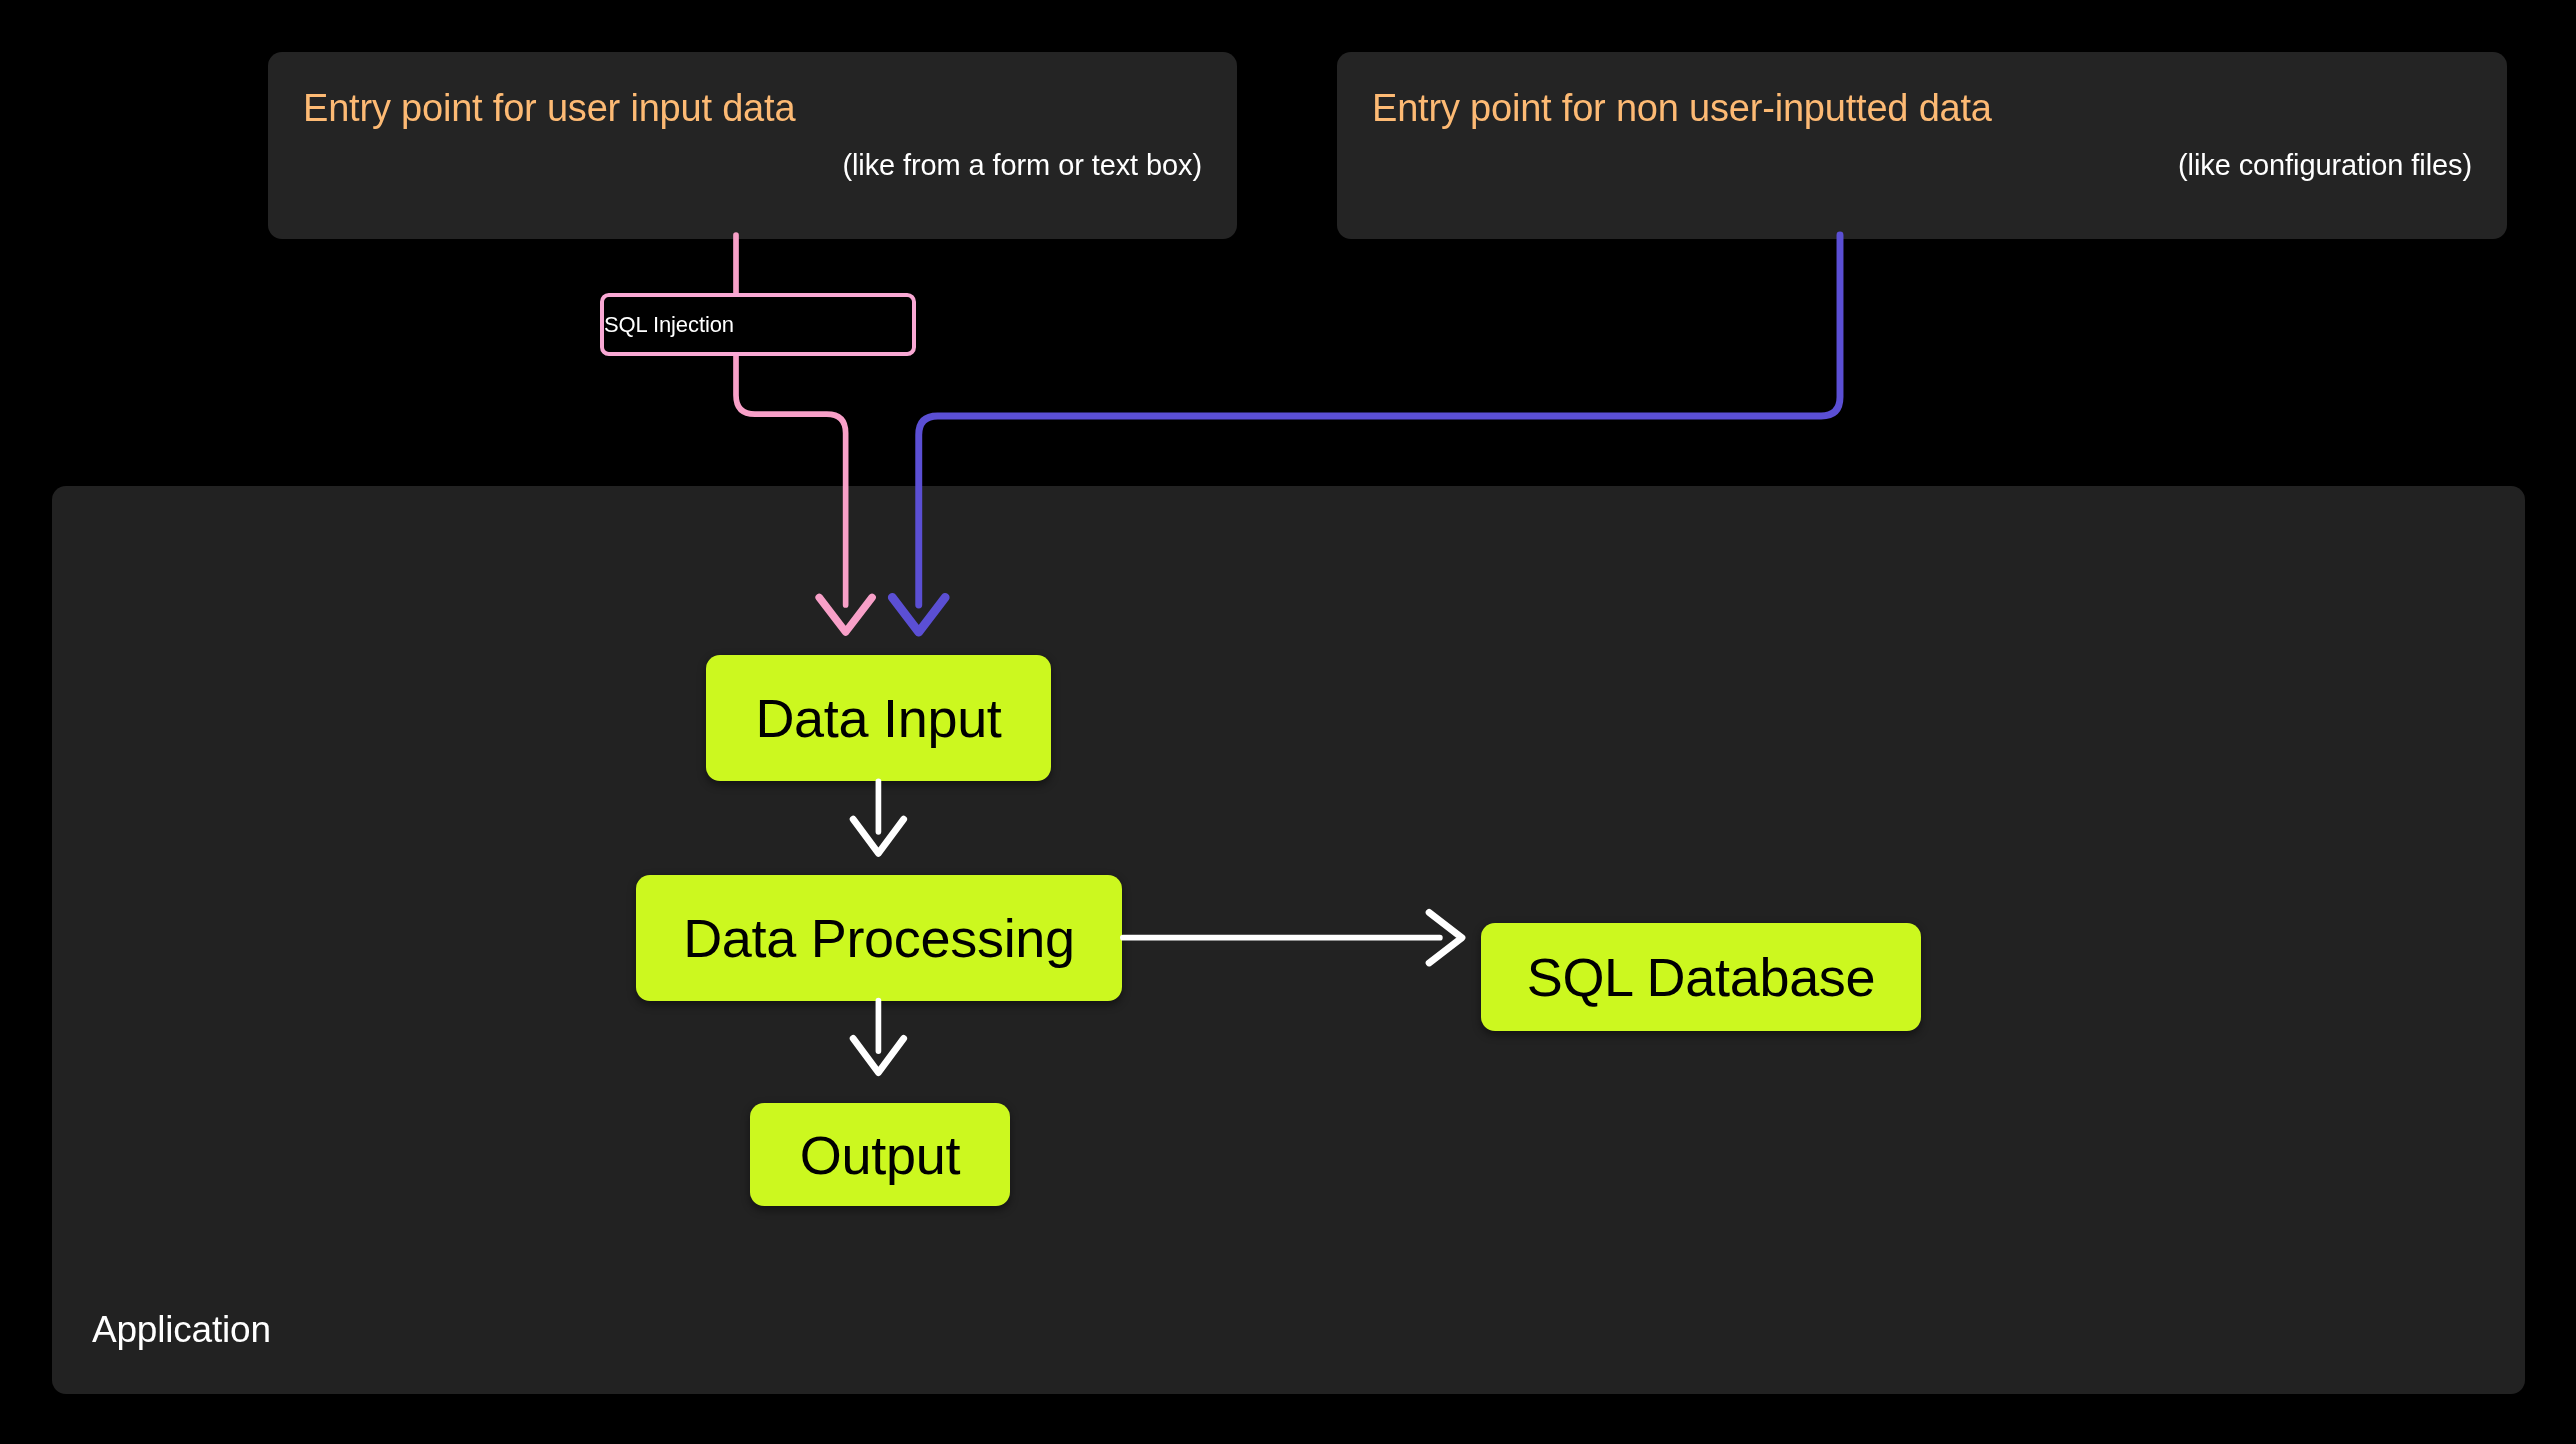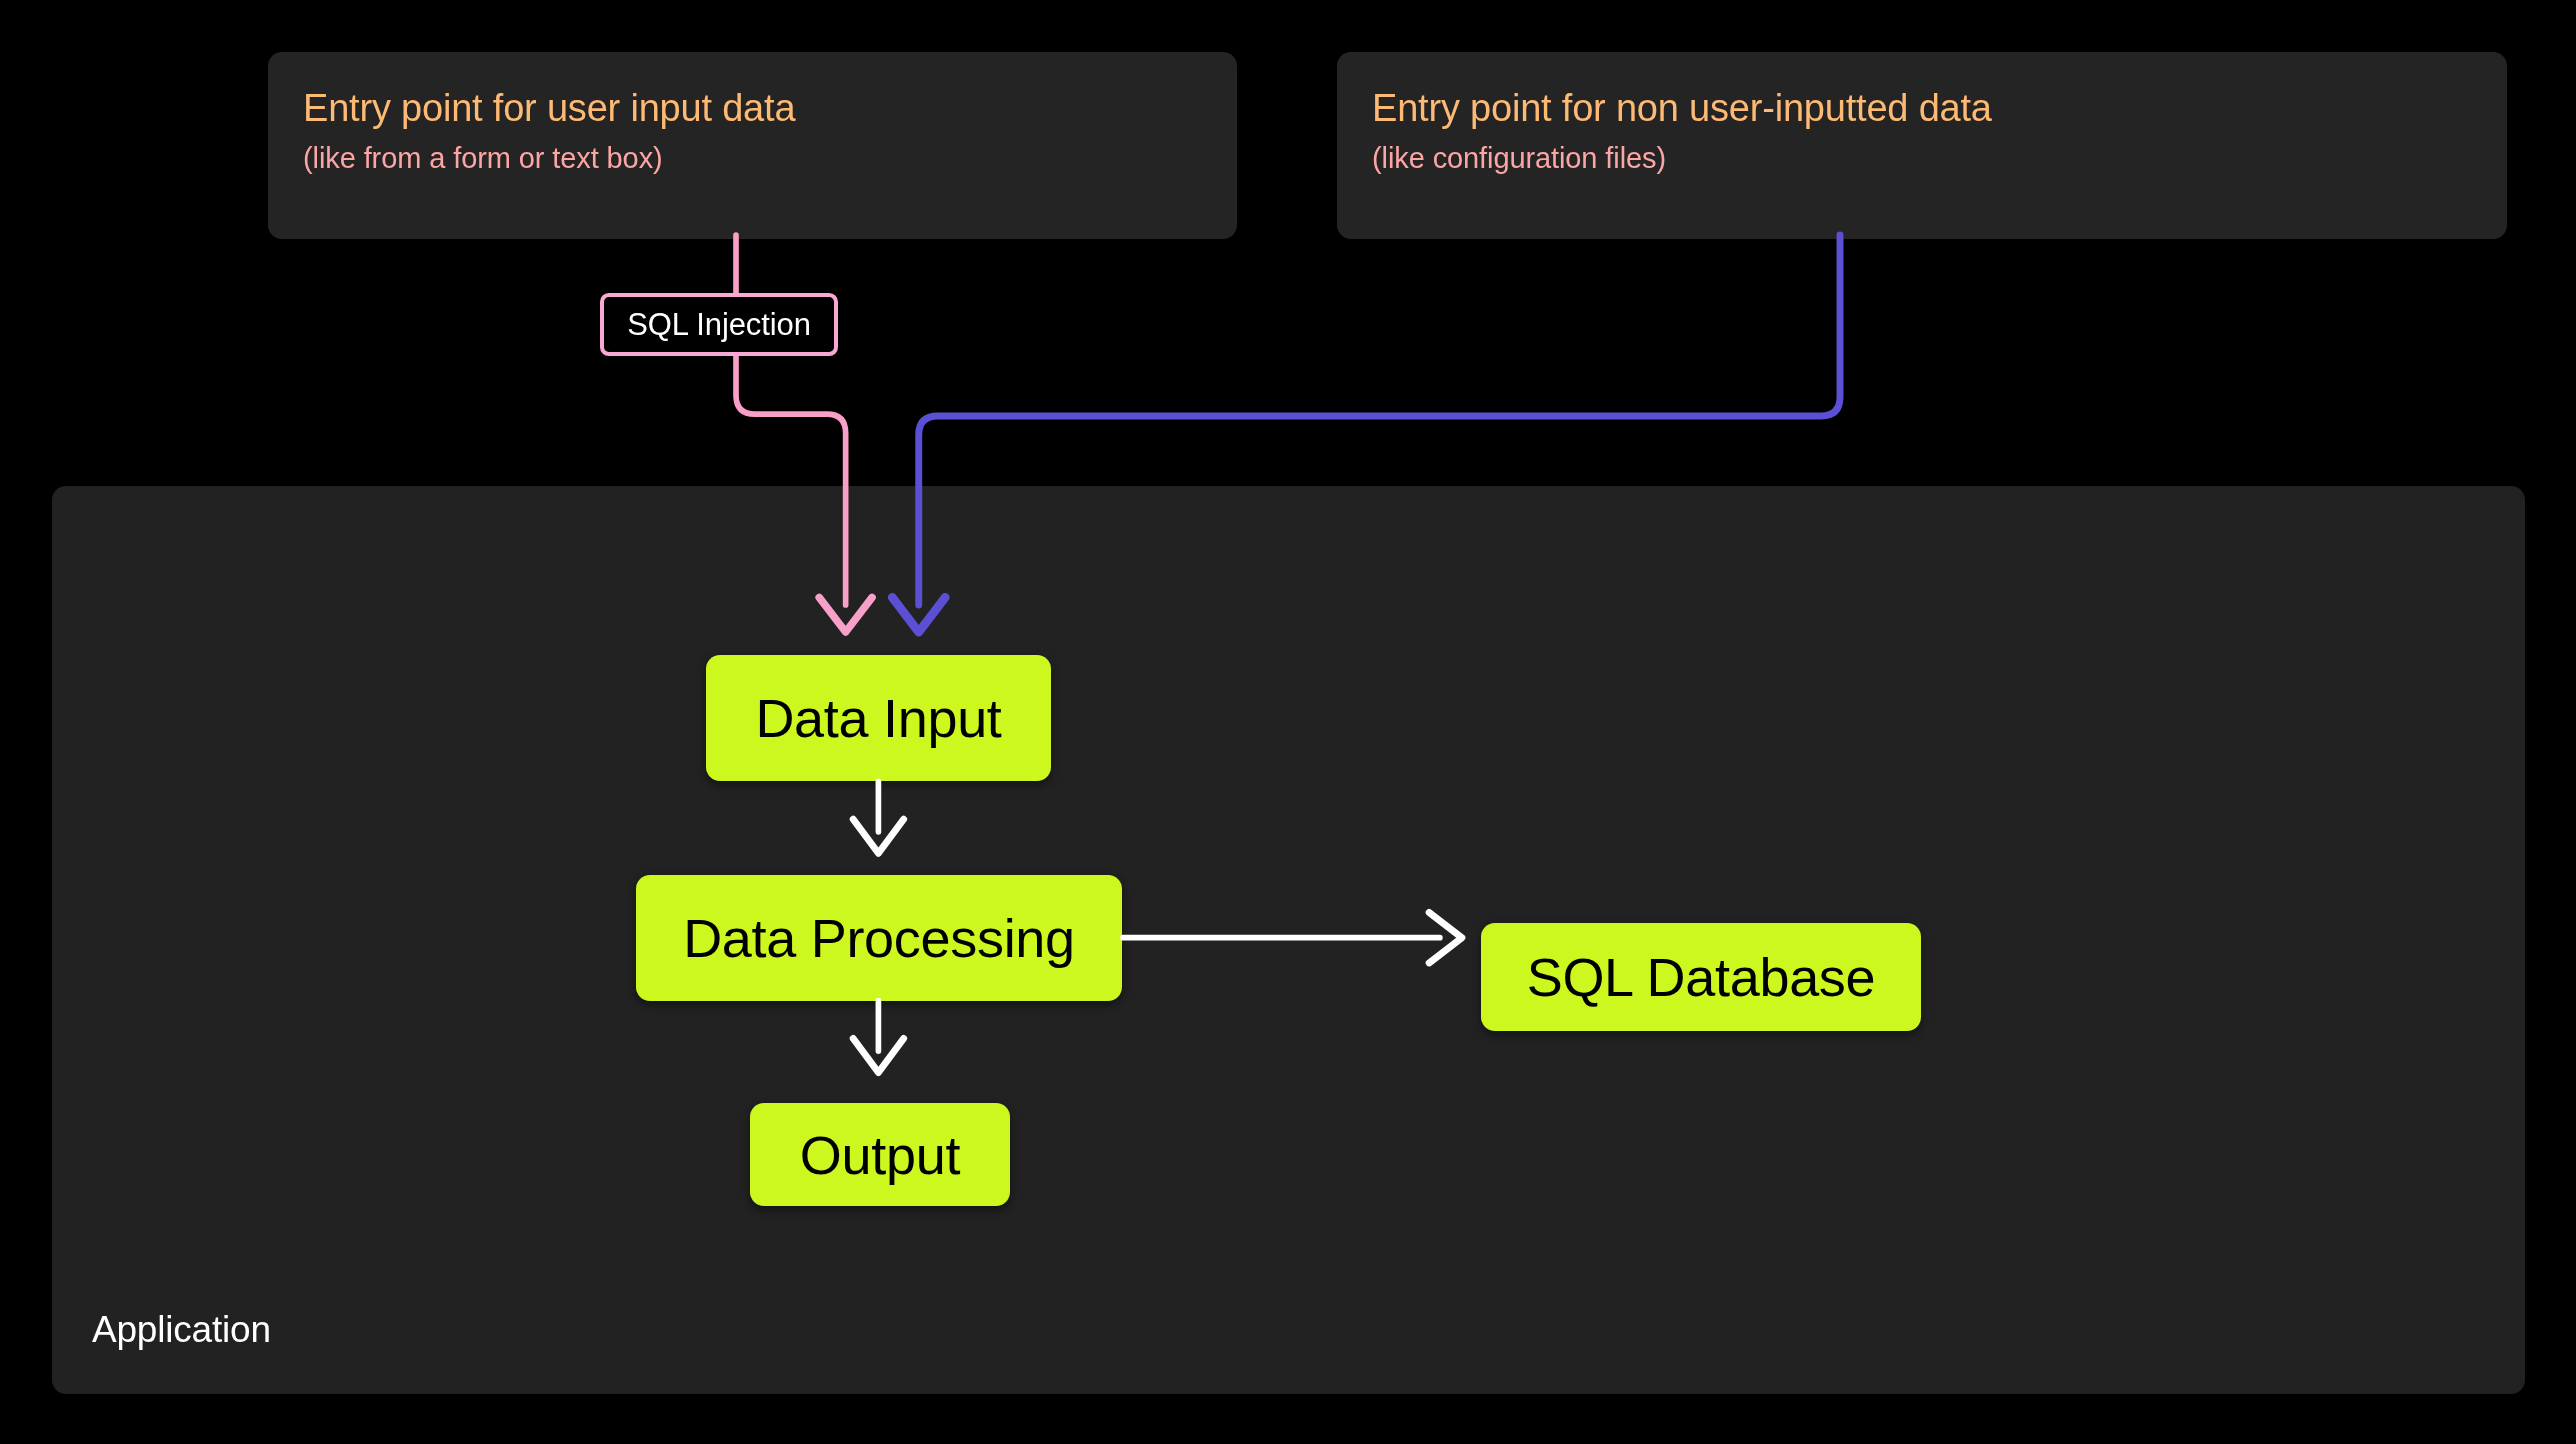--- a/index.html
+++ b/index.html
@@ -26,27 +26,28 @@
   }
   .entry-title {
     font-size: 38px;
     line-height: 1.15;
     color: #fdba74;
     font-weight: 400;
     letter-spacing: -0.2px;
     white-space: nowrap;
   }
   .entry-sub {
-    margin-top: 11px;
+    margin-top: 18px;
     font-size: 29px;
     line-height: 1.15;
-    color: #fca5a5;
+    color: #ffffff;
     font-weight: 400;
     letter-spacing: -0.1px;
     white-space: nowrap;
+    text-align: right;
   }
 
   #entry-left  { left: 268px;  top: 52px;  width: 969px; height: 187px; }
   #entry-right { left: 1337px; top: 52px;  width: 1170px; height: 187px; }
 
   
   #app-container {
     position: absolute;
     left: 52px;
     top: 486px;
@@ -82,31 +83,30 @@
   #node-data-input      { left: 706px; top: 655px; width: 345px; height: 126px; }
   #node-data-processing { left: 636px; top: 875px; width: 486px; height: 126px; }
   #node-sql-database    { left: 1481px; top: 875px; width: 440px; height: 108px; margin-top: 48px; }
   #node-output          { left: 750px; top: 1103px; width: 260px; height: 103px; }
 
   
   #threat-sql-injection {
     position: absolute;
     left: 600px;
     top: 293px;
-    width: 238px;
+    width: 316px;
     height: 63px;
     background: #000000;
     border: 4.4px solid #f9a8d4;
     border-radius: 8.8px;
     box-sizing: border-box;
     display: flex;
     align-items: center;
-    justify-content: center;
     color: #ffffff;
-    font-size: 31px;
+    font-size: 22px;
     letter-spacing: -0.1px;
     white-space: nowrap;
     z-index: 6;
   }
 
   
   .wires {
     position: absolute;
     left: 0; top: 0;
     width: 2576px;

